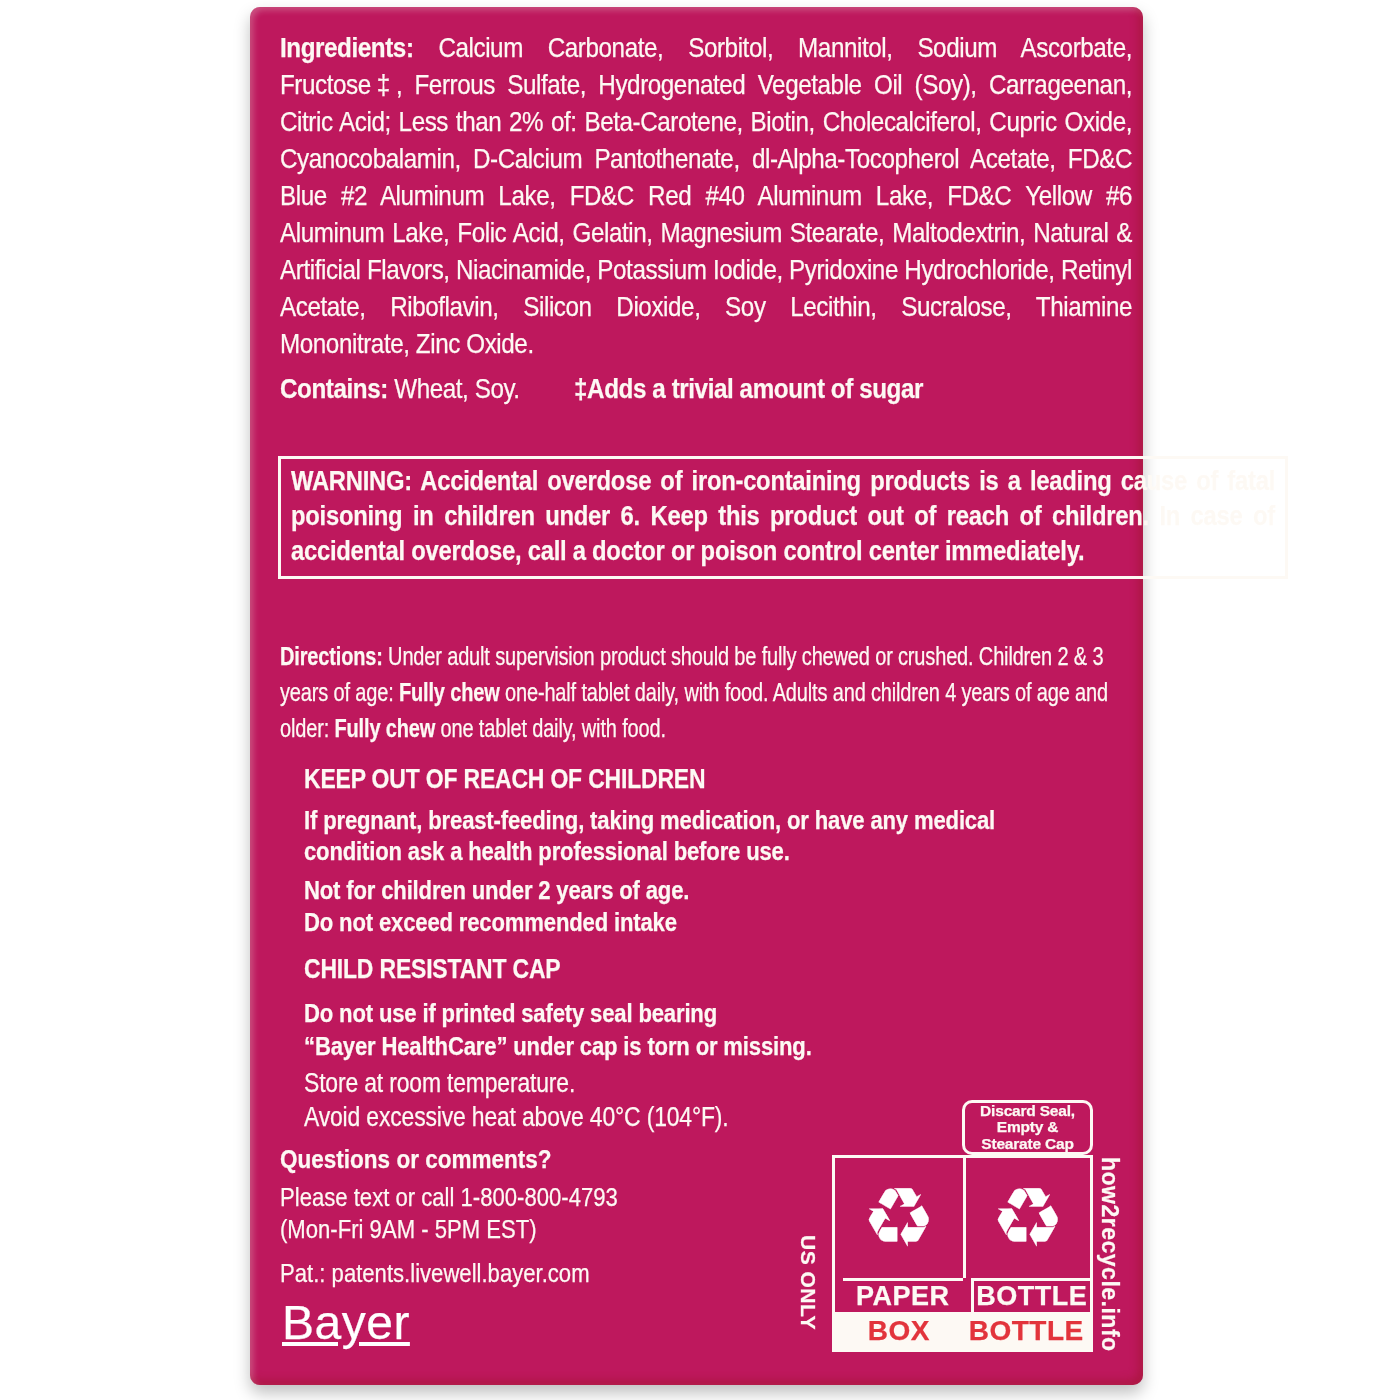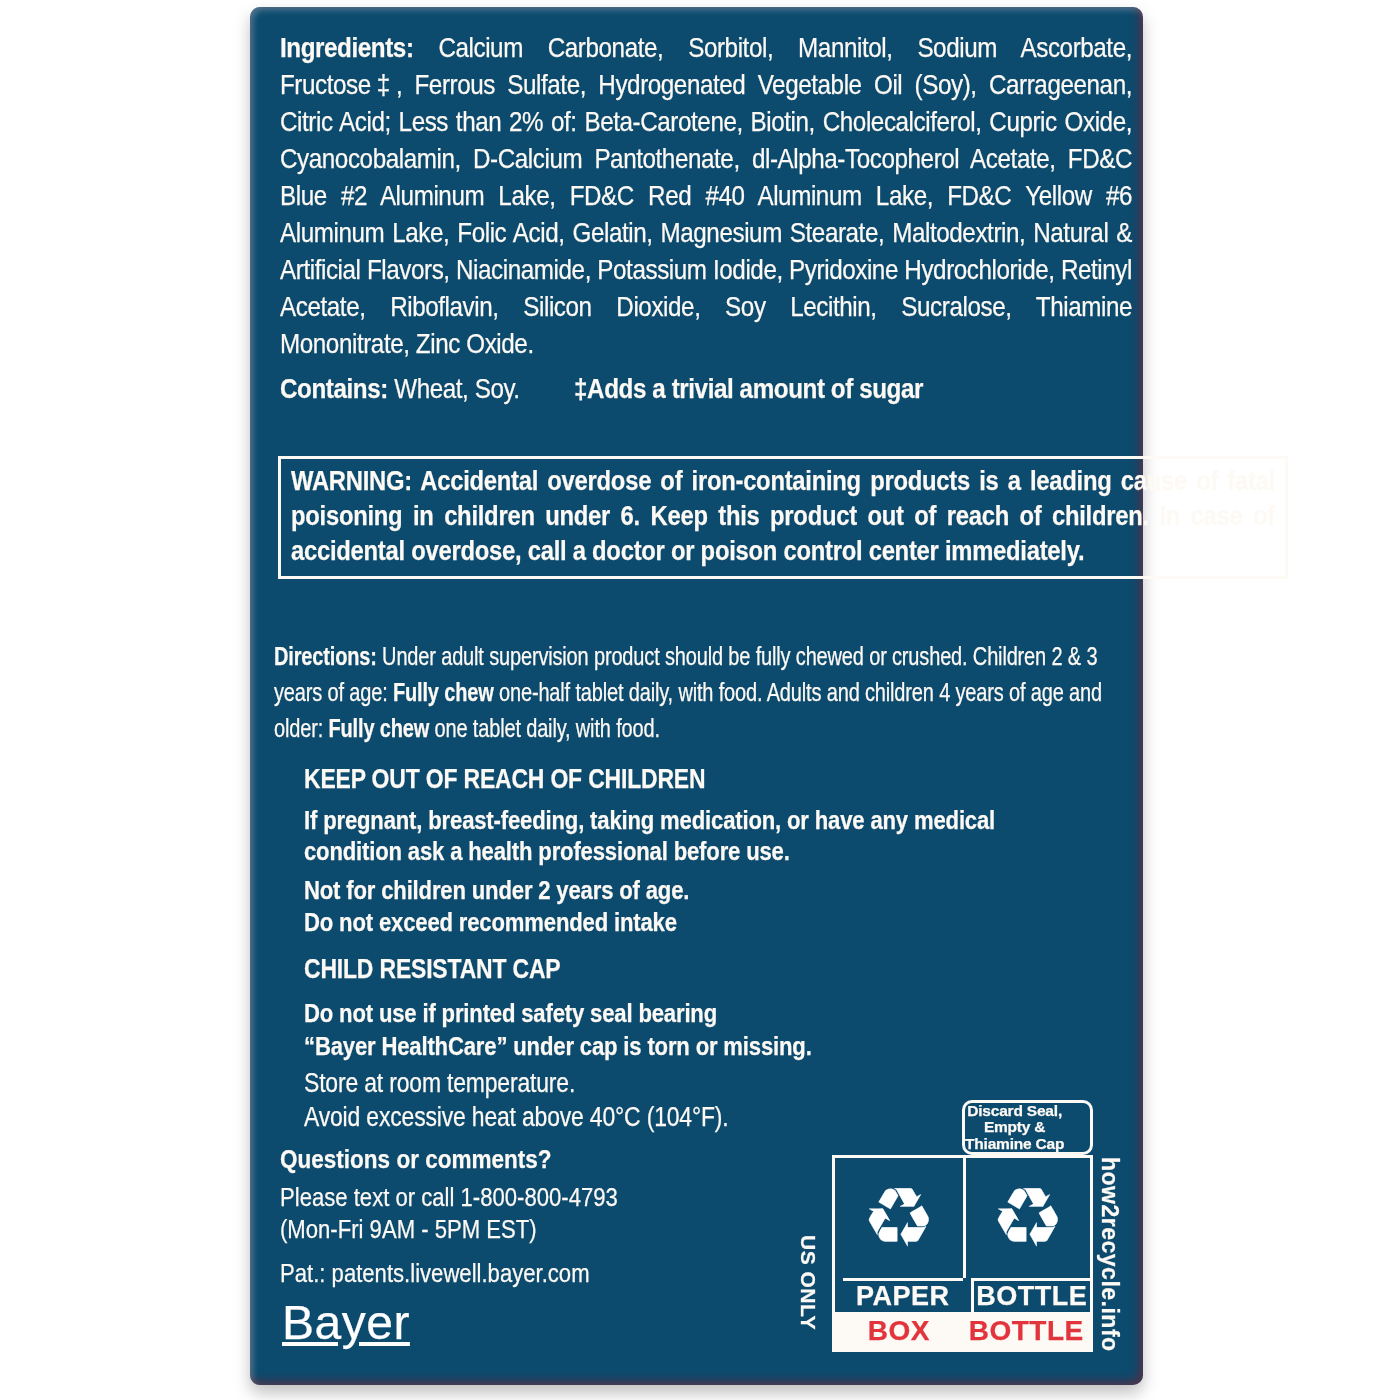--- a/index.html
+++ b/index.html
@@ -7,21 +7,21 @@
     width: 1400px; height: 1400px;
     background: #ffffff;
     font-family: "Liberation Sans", sans-serif;
     overflow: hidden;
     position: relative;
   }
   .pkg {
     position: absolute;
     left: 250px; top: 7px;
     width: 893px; height: 1378px;
-    background: #0c4a6e;
+    background: #be185d;
     border-radius: 10px;
     box-shadow: 0 8px 16px rgba(0,0,0,0.25),
                 inset -4px -4px 10px rgba(150,20,30,0.45),
                 inset 3px 3px 6px rgba(255,255,255,0.28);
     color: #fdf9f4;
     -webkit-text-stroke: 0.25px;
   }
   .pkg section, .pkg .abs { position: absolute; }
   b { font-weight: 700; }
 
@@ -48,21 +48,21 @@
     padding: 4px 10px 8px 10px;
     box-sizing: border-box;
   }
   .warn-p {
     margin: 0;
     font-weight: 700;
     font-size: 28px; line-height: 35px; letter-spacing: -0.3px;
     text-align: justify;
   }
 
-  .sec-directions { left: 24px; top: 631px; width: 845px; }
+  .sec-directions { left: 30px; top: 631px; width: 845px; }
   .dir-p { margin: 0; font-size: 25px; line-height: 36px; letter-spacing: -0.2px; }
 
   .stmt { left: 30px; width: 845px; margin-left: 24px; }
   .stmt .cx85 { margin: 0; }
   .bold26 { font-weight: 700; font-size: 26px; line-height: 31px; letter-spacing: -0.2px; }
   .bold27 { font-weight: 700; font-size: 27px; line-height: 32px; letter-spacing: -0.2px; }
   .reg27  { font-weight: 400; font-size: 27px; line-height: 32px; letter-spacing: -0.2px; }
 
   .sec-contact { left: 30px; top: 1136px; width: 845px; }
   .contact-h { font-weight: 700; font-size: 26.5px; line-height: 32px; margin: 0 0 6px 0; }
@@ -76,21 +76,21 @@
     text-decoration: underline;
   }
 
   
   .recycle { left: 540px; top: 1086px; width: 345px; height: 285px; }
   .recycle .abs { position: absolute; }
   .discard {
     left: 172px; top: 7px; width: 131px; height: 55px;
     border: 3px solid #fdf9f4; border-radius: 10px;
     box-sizing: border-box;
-    display: flex; align-items: center; justify-content: flex-start;
+    display: flex; align-items: center; justify-content: center;
     text-align: center;
     font-weight: 700; font-size: 15.5px; line-height: 16.5px; letter-spacing: -0.2px;
   }
   .rgrid {
     left: 42px; top: 62px; width: 261px; height: 197px;
     border: 3px solid #fdf9f4; box-sizing: border-box;
     display: grid;
     grid-template-columns: 1fr 1fr;
     grid-template-rows: 120px 34px 1fr;
   }
@@ -180,21 +180,21 @@
     </div>
   </section>
 
   <div class="abs bayer-logo">Bayer</div>
 
   <div class="abs recycle">
     <div class="abs discard">
       <div>
         <div>Discard Seal,</div>
         <div>Empty &amp;</div>
-        <div>Thiamine Cap</div>
+        <div>Stearate Cap</div>
       </div>
     </div>
 
     <div class="abs vtext us-only">US ONLY</div>
 
     <div class="abs rgrid">
       <div class="rcell">
           <span class="rsym">♻</span>
         </div>
       <div class="rcell rdiv">

